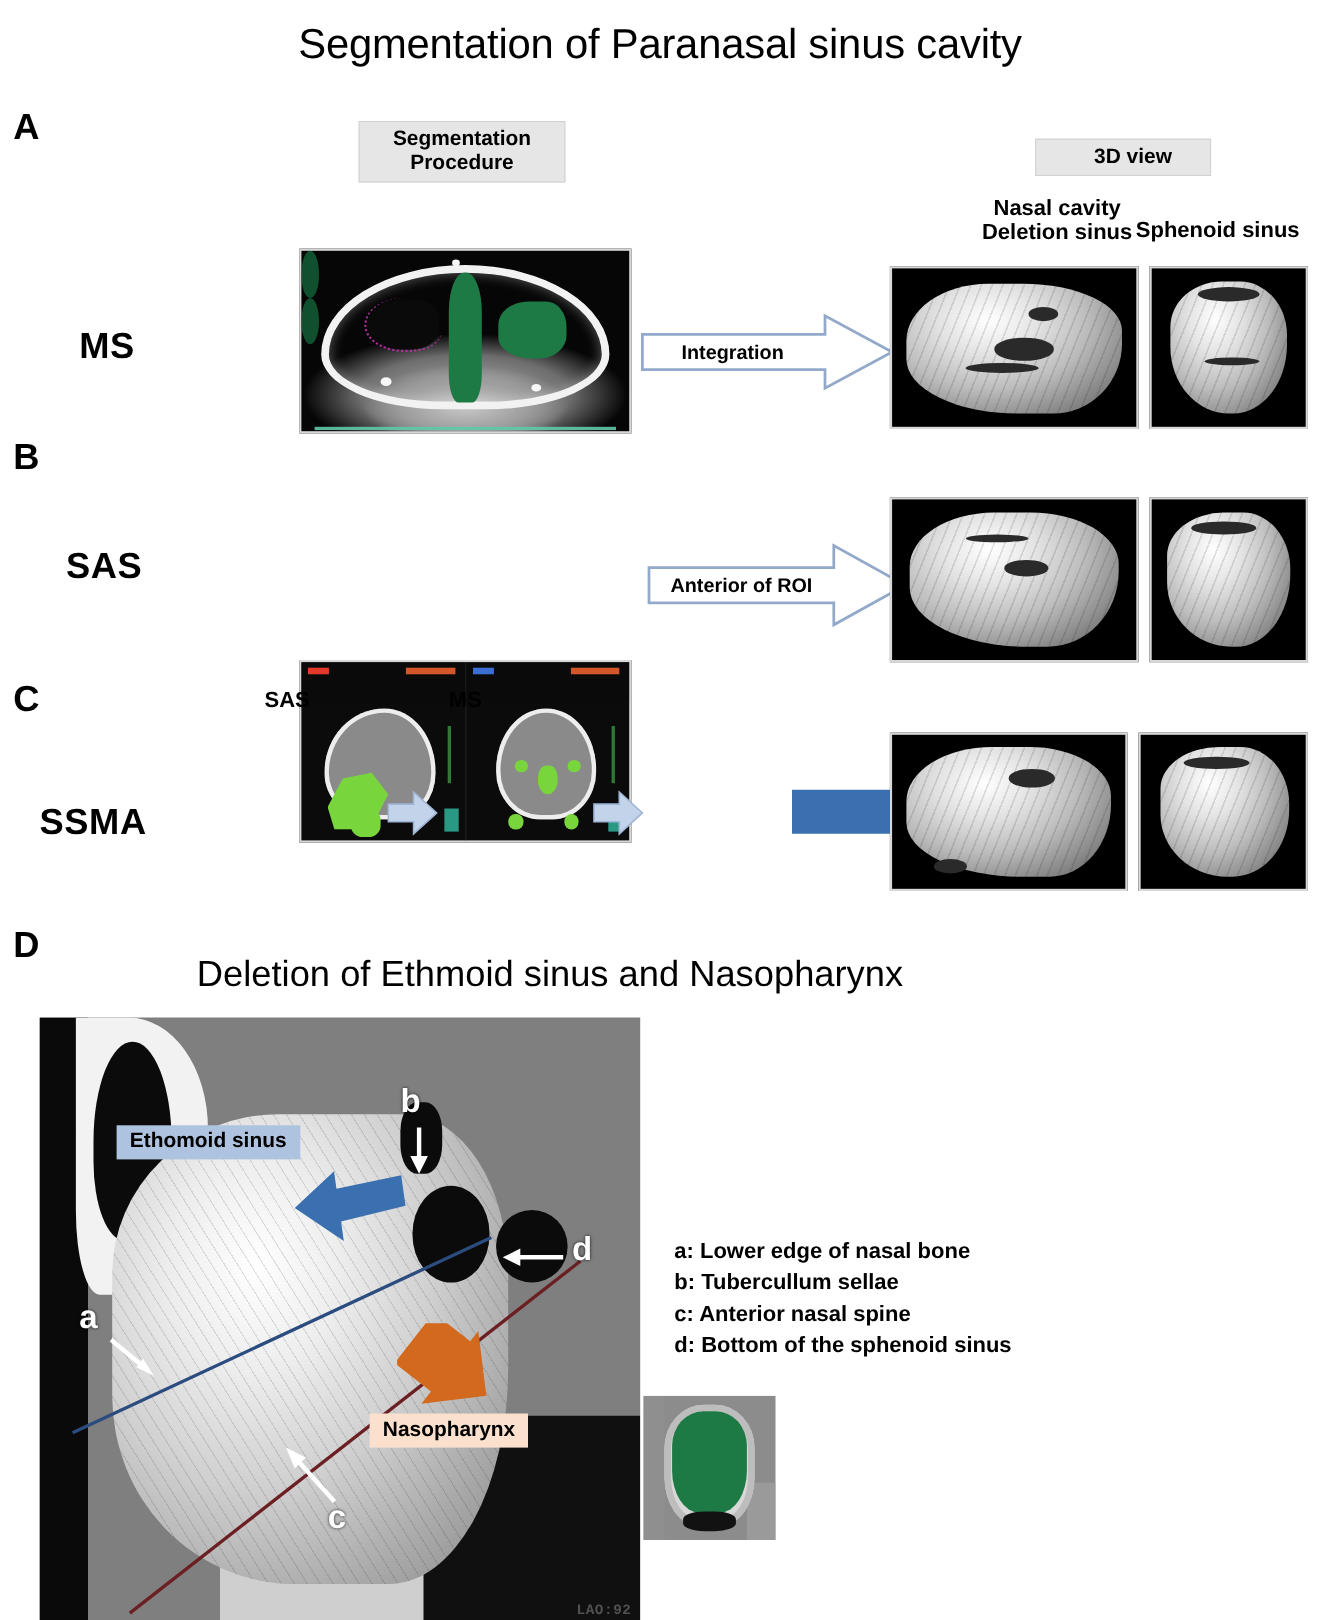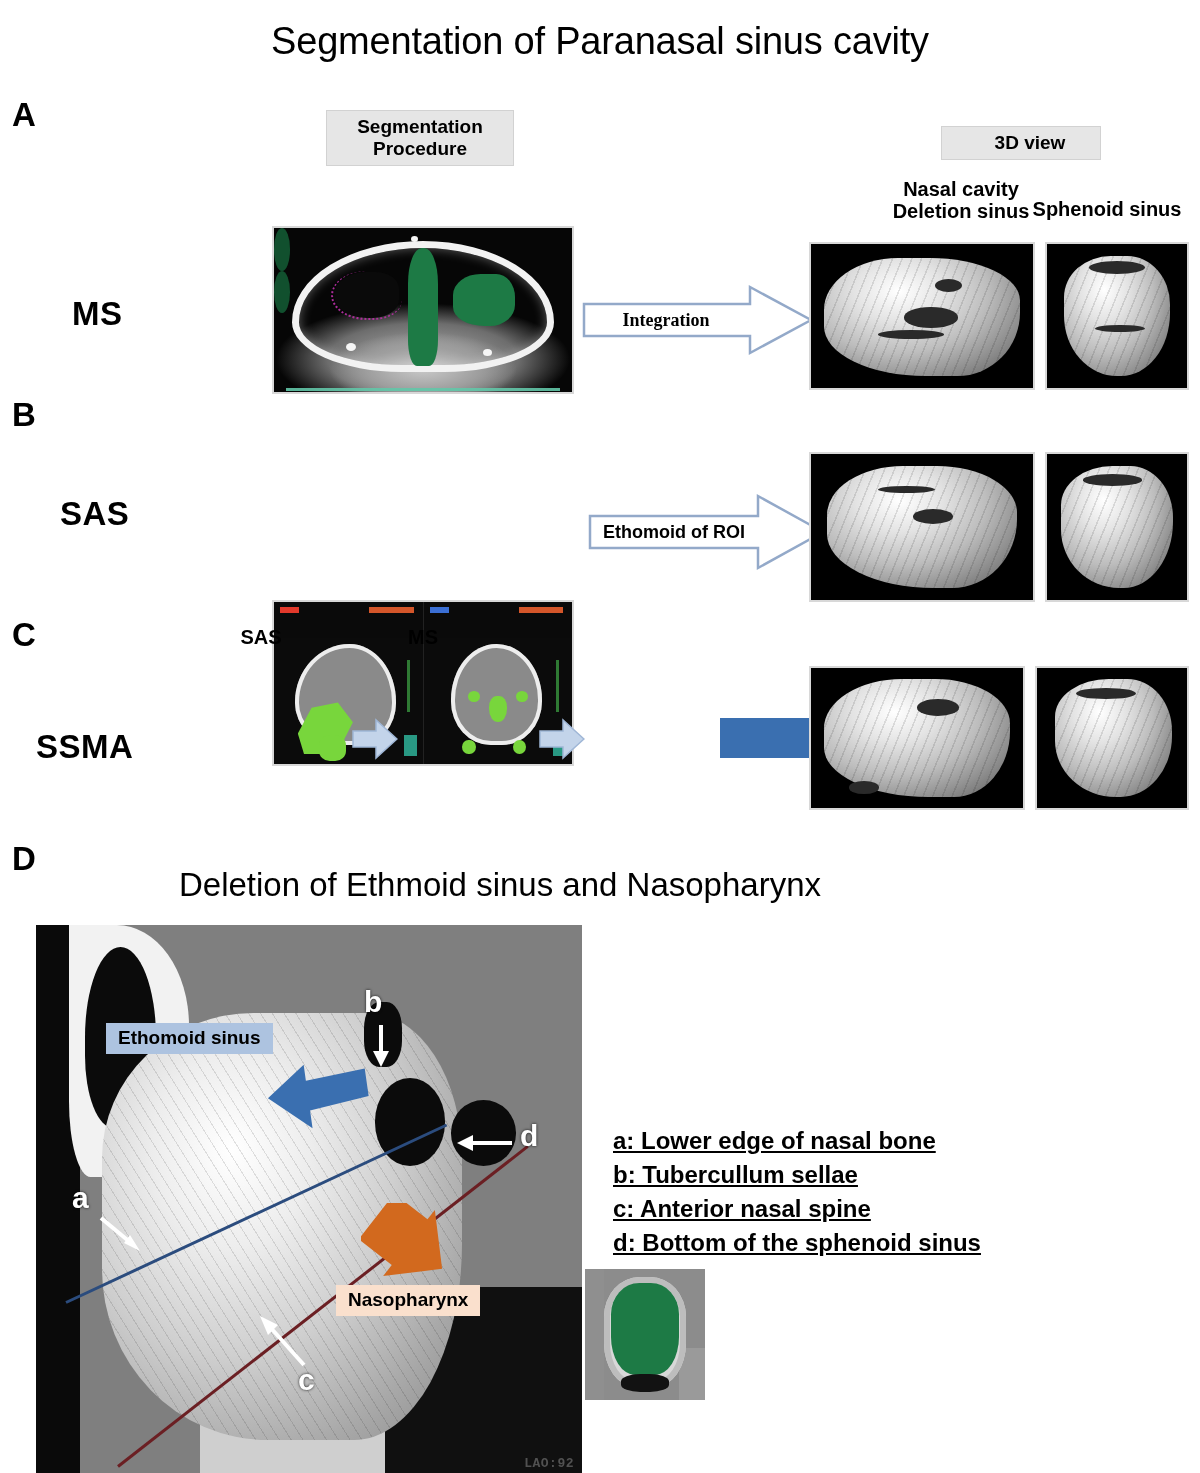--- a/index.html
+++ b/index.html
@@ -266,24 +266,23 @@
     color: #5d5d5d; font-size: 13px; font-weight: bold;
     letter-spacing: .5px;
     font-family: "Liberation Mono", monospace;
     opacity: .85;
   }
 
   
   #d-legend {
     position: absolute;
     font-weight: bold;
-    font-size: 24px;
+    font-size: 20px;
     line-height: 1.42;
     white-space: nowrap;
-    text-decoration: underline;
   }
 </style>
 </head>
 <body>
 
 <div class="abs" id="fig-title">Segmentation of Paranasal sinus cavity</div>
 
 <div class="abs panel-letter" style="left:12px; top:98px;">A</div>
 <div class="abs panel-letter" style="left:12px; top:398px;">B</div>
 <div class="abs panel-letter" style="left:12px; top:618px;">C</div>
@@ -316,21 +315,21 @@
   <div class="bone-speck" style="left:24%; top:70%; width:10px; height:8px;"></div>
   <div class="bone-speck" style="left:70%; top:74%; width:9px; height:7px;"></div>
   <div class="bone-speck" style="left:46%; top:5%; width:7px; height:6px;"></div>
   <div class="ct-bottom-teal"></div>
 </div>
 
 <div class="abs" style="left:582px; top:284px; width:232px; height:72px;">
   <svg class="arrow-hollow-svg" width="232" height="72" viewBox="0 0 232 72" aria-hidden="true">
     <polygon points="2,20 168,20 168,3 229,36 168,69 168,52 2,52" fill="#ffffff" stroke="#93a9c9" stroke-width="2.5"></polygon>
   </svg>
-  <div class="ba-label" style="left:0; top:0; width:168px; height:72px;font-family:Liberation Serif, serif;">Integration</div>
+  <div class="ba-label" style="left:0; top:0; width:168px; height:72px;">Integration</div>
 </div>
 
 <div class="abs imgbox framed vol" style="left:809px; top:242px; width:226px; height:148px;">
   <div class="blob" style="left:6%; top:10%; width:88%; height:82%;
        border-radius:38% 46% 32% 52% / 44% 36% 54% 42%;">
     <div class="blob-striae"></div>
   </div>
   <div class="blob-crev" style="left:42%; top:44%; width:24%; height:14%;"></div>
   <div class="blob-crev" style="left:30%; top:60%; width:30%; height:6%;"></div>
   <div class="blob-crev" style="left:56%; top:24%; width:12%; height:9%;"></div>
@@ -378,21 +377,21 @@
     <div class="sas-green" style="left:60%; bottom:6%; width:9%; height:9%; border-radius:50%;"></div>
     <div class="sas-ruler" style="right:9%; top:36%; height:32%;"></div>
     <div class="sas-corner" style="right:4%; bottom:5%;"></div>
   </div>
 </div>
 
 <div class="abs" style="left:588px; top:492px; width:238px; height:80px;">
   <svg class="arrow-hollow-svg" width="238" height="80" viewBox="0 0 238 80" aria-hidden="true">
     <polygon points="2,24 170,24 170,4 235,40 170,76 170,56 2,56" fill="#ffffff" stroke="#93a9c9" stroke-width="2.5"></polygon>
   </svg>
-  <div class="ba-label" style="left:0; top:0; width:172px; height:80px;">Ethomoid of ROI</div>
+  <div class="ba-label" style="left:0; top:0; width:172px; height:80px;">Anterior of ROI</div>
 </div>
 
 <div class="abs imgbox framed vol" style="left:809px; top:452px; width:226px; height:150px;">
   <div class="blob" style="left:7%; top:8%; width:86%; height:84%;
        border-radius:40% 42% 34% 56% / 40% 38% 56% 44%;">
     <div class="blob-striae"></div>
   </div>
   <div class="blob-crev" style="left:46%; top:38%; width:18%; height:10%;"></div>
   <div class="blob-crev" style="left:30%; top:22%; width:26%; height:5%;"></div>
 </div>

